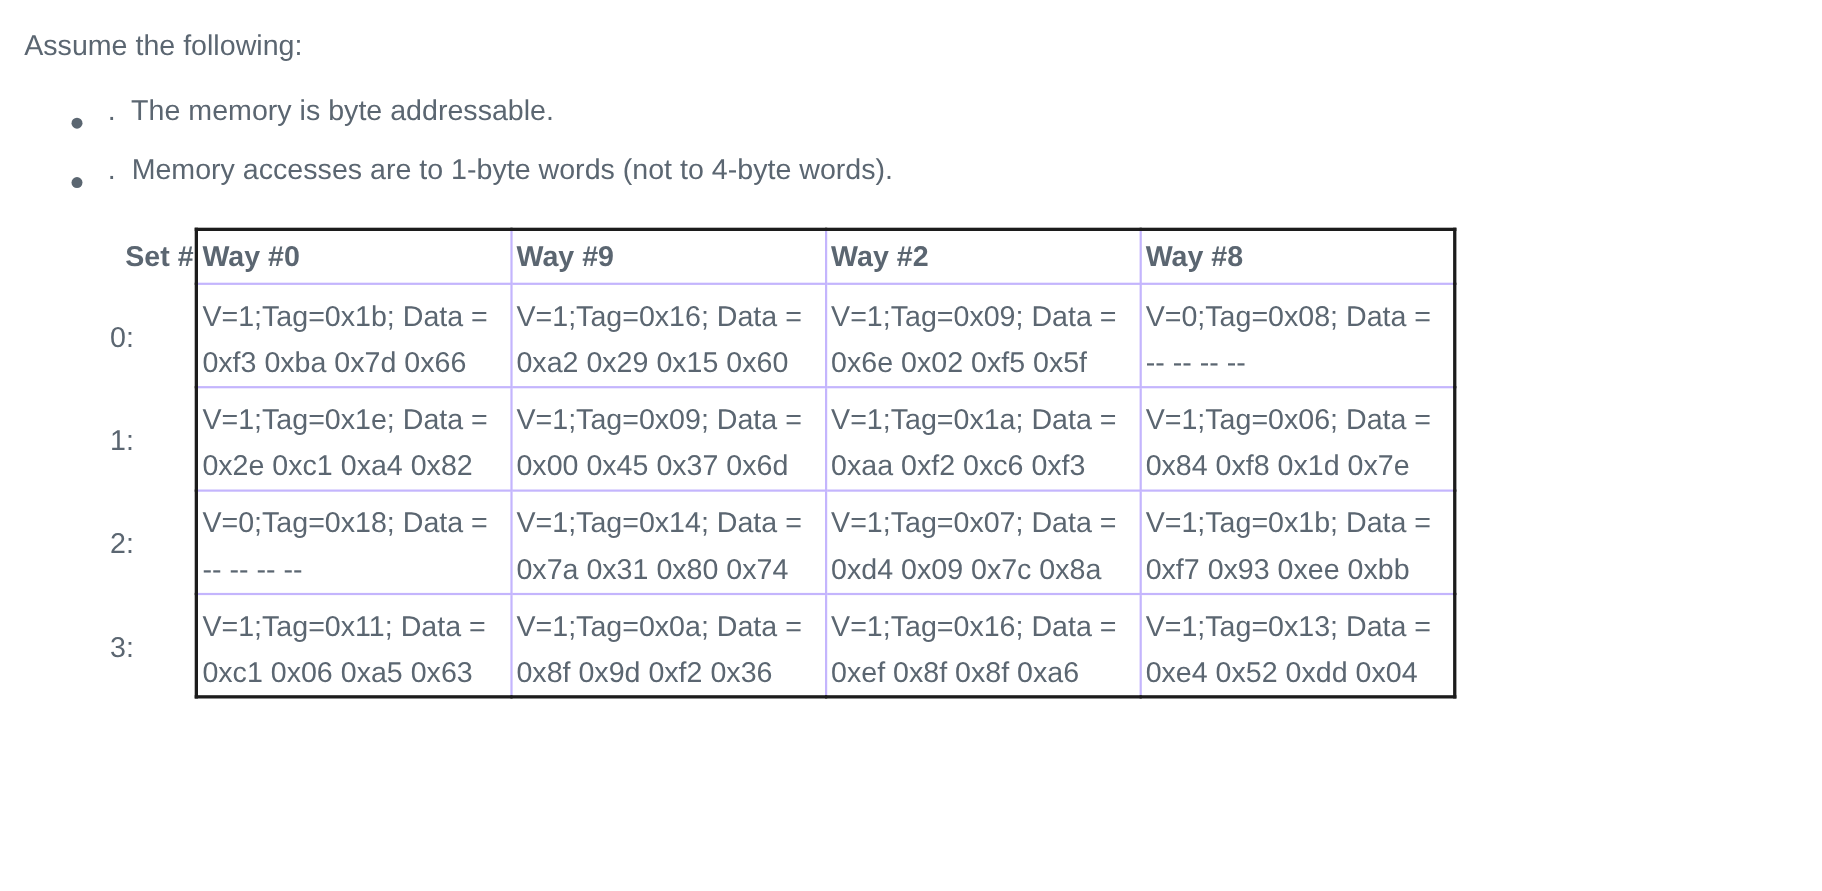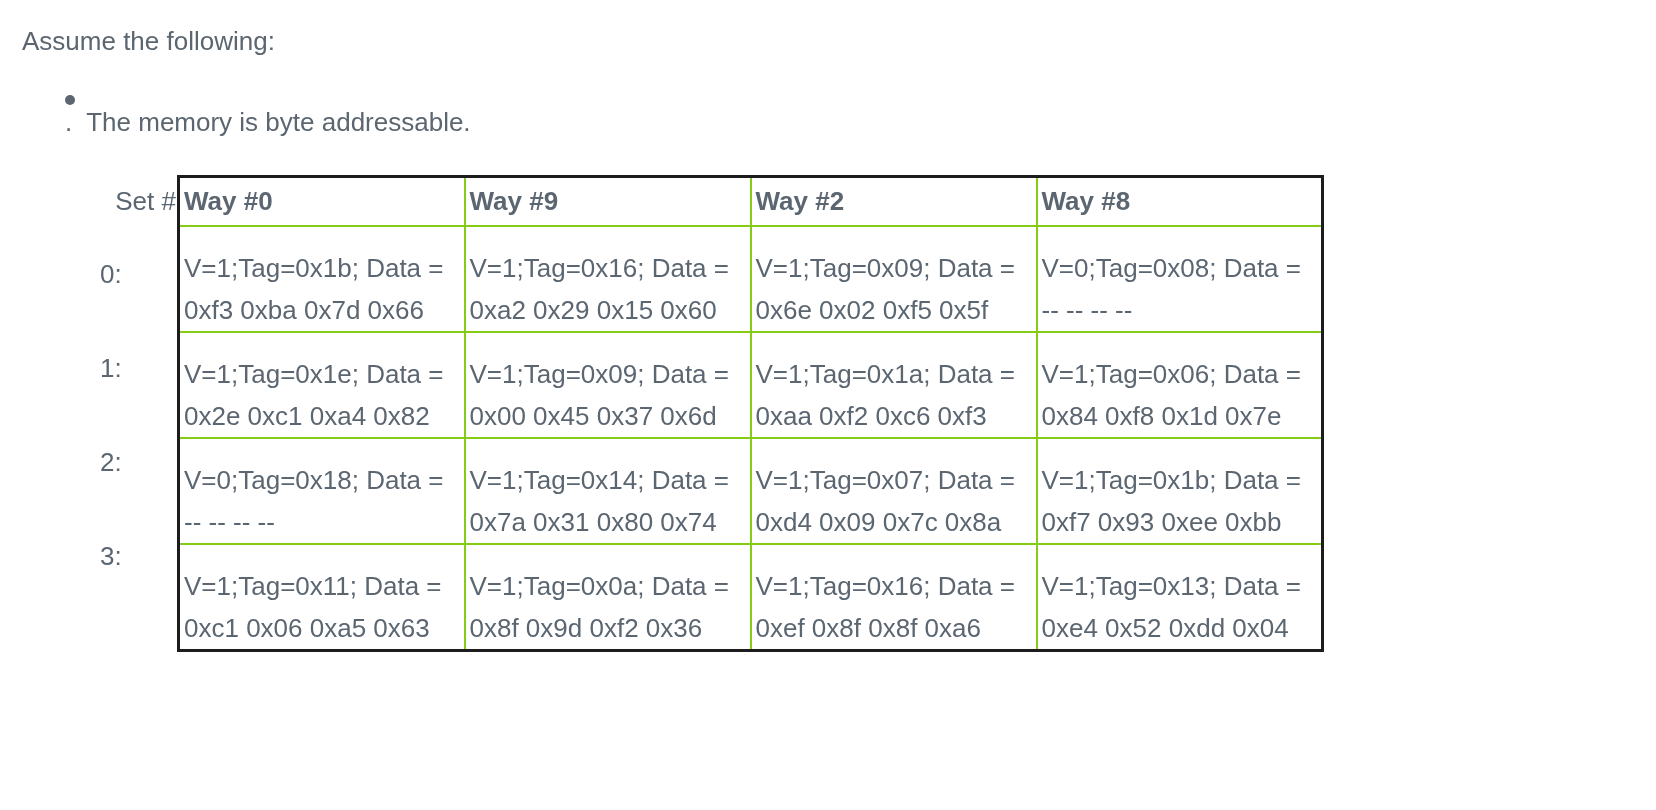--- a/index.html
+++ b/index.html
@@ -15,26 +15,25 @@
   .page { padding: 24px 0 0 22px; border-radius: 20px; }
 
   .title {
     font-size: 26px;
     line-height: 34px;
   }
 
   .bullets { margin-top: 15px; }
   .bullet-item {
     display: flex;
-    align-items: flex-start;
+    align-items: flex-end;
     margin-left: 43px;
     padding: 10px 0;
     font-size: 26px;
     line-height: 34px;
-    flex-direction: column;
   }
   .bullet-dot {
     flex: 0 0 auto;
     width: 10px;
     height: 10px;
     border-radius: 50%;
     background: #5b6671;
     margin: 12px 23px 0 0;
   }
   .bullet-text { white-space: pre-wrap; }
@@ -43,66 +42,70 @@
     display: flex;
     margin-left: 75px;
     margin-top: 26px;
   }
   .set-col { width: 80px; flex: 0 0 auto; }
   .set-head {
     height: 52px;
     display: flex;
     align-items: center;
     justify-content: flex-end;
-    font-weight: normal;
+    font-weight: bold;
     font-size: 26px;
     padding-right: 1px;
   }
   .set-label {
     height: 94px;
     display: flex;
     align-items: center;
     font-size: 26px;
     padding-left: 3px;
   }
 
   table.cache {
     border-collapse: collapse;
     border: 3px solid #1c1c1c;
   }
   table.cache th, table.cache td {
-    border: 2px solid #84cc16;
+    border: 2px solid #c4b5fd;
     width: 286px;
     font-size: 26px;
     text-align: left;
   }
   table.cache th {
     height: 49px;
     font-weight: bold;
     padding: 0 0 0 4px;
     vertical-align: middle;
   }
   table.cache td {
     height: 94px;
-    padding: 20px 0 0 4px;
+    padding: 7px 0 0 4px;
     vertical-align: top;
     line-height: 42px;
   }
 </style>
 </head>
 <body>
 
 <div class="page">
 
   <div class="title">Assume the following:</div>
 
   <div class="bullets">
     <div class="bullet-item">
       <span class="bullet-dot"></span>
       <span class="bullet-text">.  The memory is byte addressable.</span>
+    </div>
+    <div class="bullet-item">
+      <span class="bullet-dot"></span>
+      <span class="bullet-text">.  Memory accesses are to 1-byte words (not to 4-byte words).</span>
     </div>
   </div>
 
   <div class="table-wrap">
 
     <div class="set-col">
       <div class="set-head">Set #</div>
       <div class="set-label">0:</div>
       <div class="set-label">1:</div>
       <div class="set-label">2:</div>

